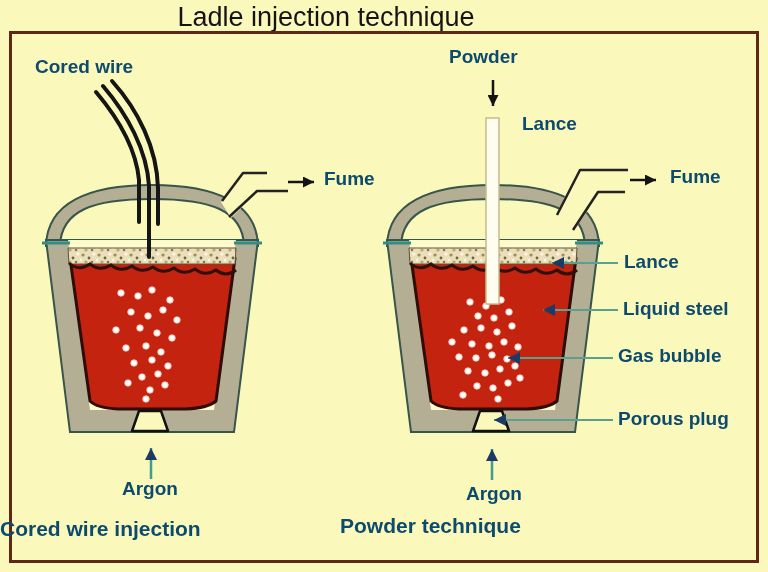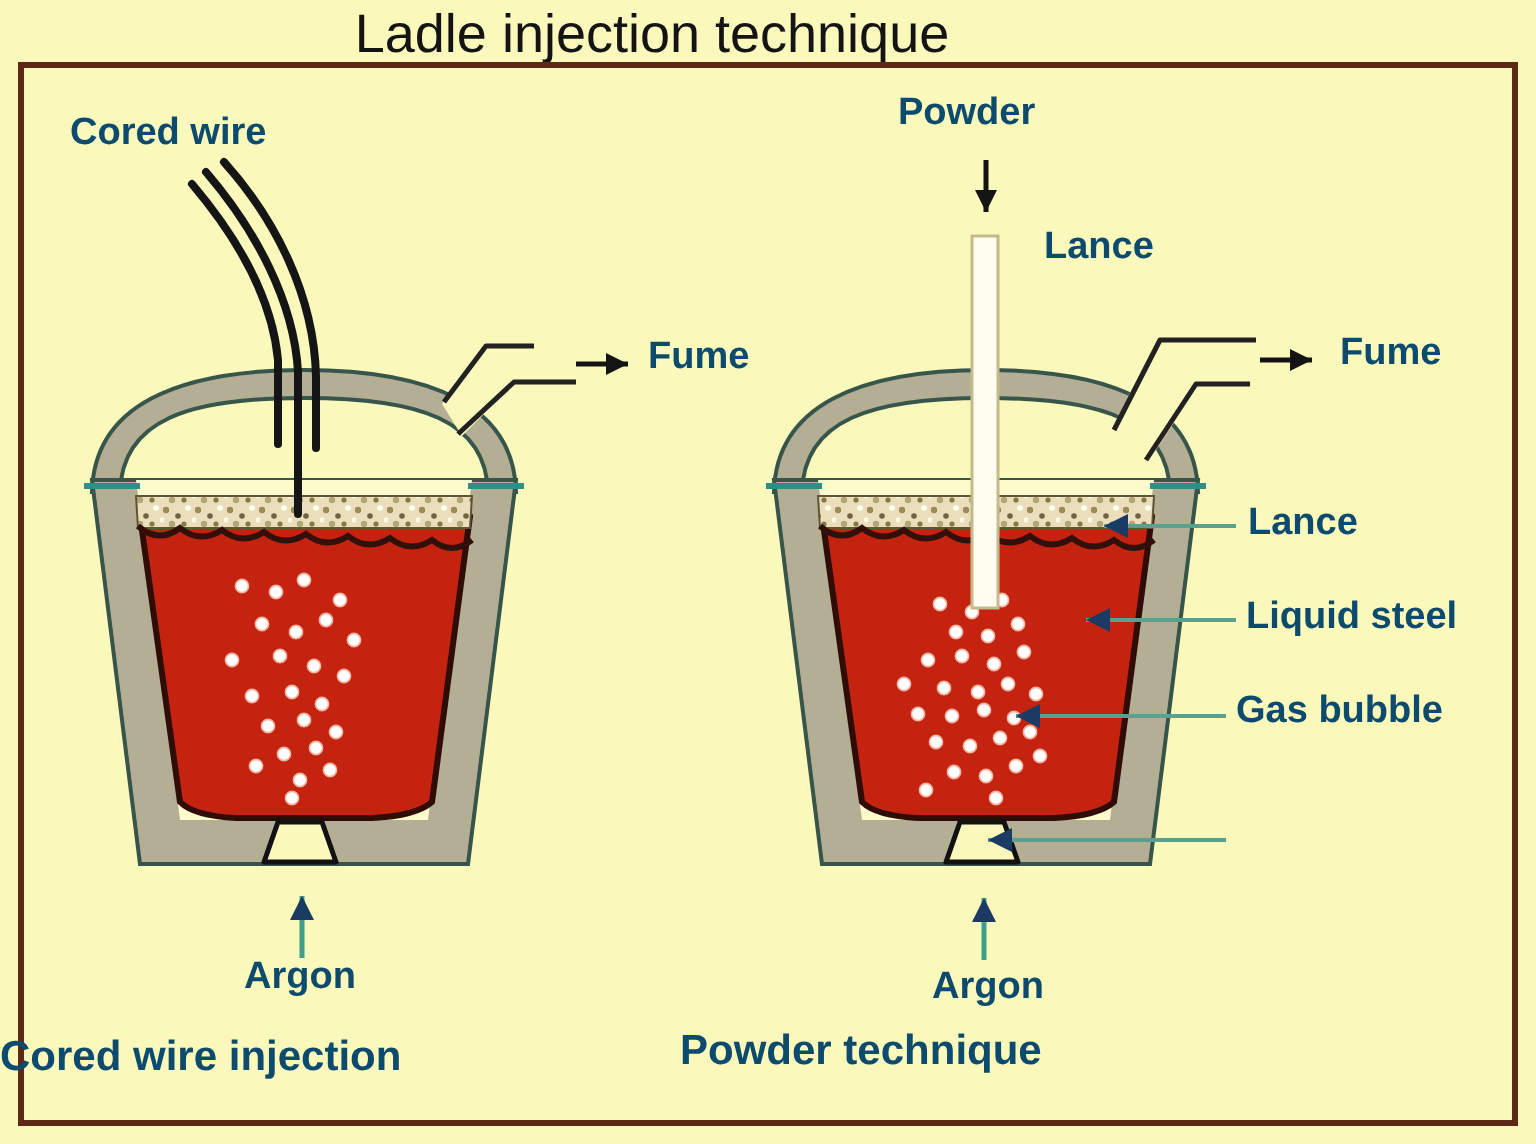--- a/index.html
+++ b/index.html
@@ -175,16 +175,17 @@
   <div class="lbl" style="left:324px;top:169px;">Fume</div>
   <div class="lbl" style="left:122px;top:479px;">Argon</div>
   <div class="lbl caption cap-left">Cored wire injection</div>
 
   <div class="lbl" style="left:449px;top:47px;">Powder</div>
   <div class="lbl" style="left:500px;top:114px;margin-left:22px;">Lance</div>
   <div class="lbl" style="left:670px;top:167px;">Fume</div>
   <div class="lbl" style="left:624px;top:252px;">Lance</div>
   <div class="lbl" style="left:618px;top:346px;">Gas bubble</div>
   <div class="lbl" style="left:623px;top:299px;">Liquid steel</div>
+  <div class="lbl" style="left:618px;top:409px;">Porous plug</div>
   <div class="lbl" style="left:466px;top:484px;">Argon</div>
   <div class="lbl caption cap-right">Powder technique</div>
 
 </div>
 
 </body></html>

